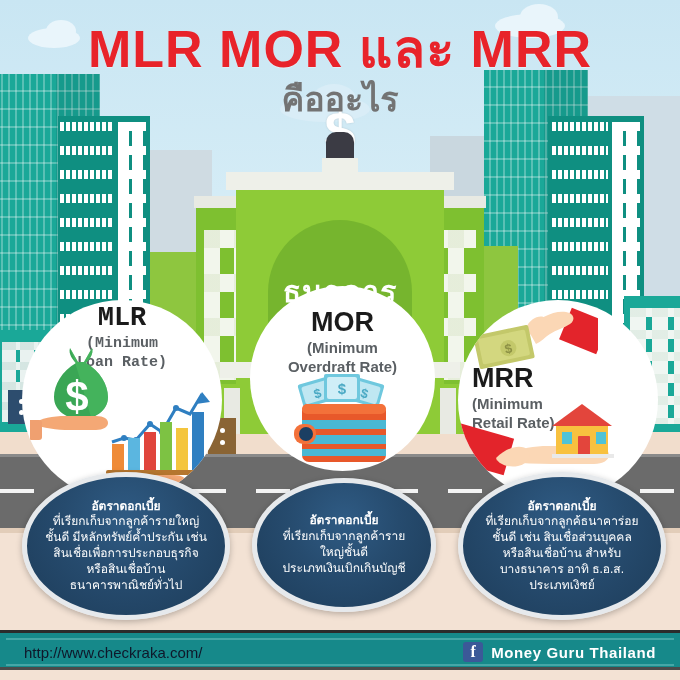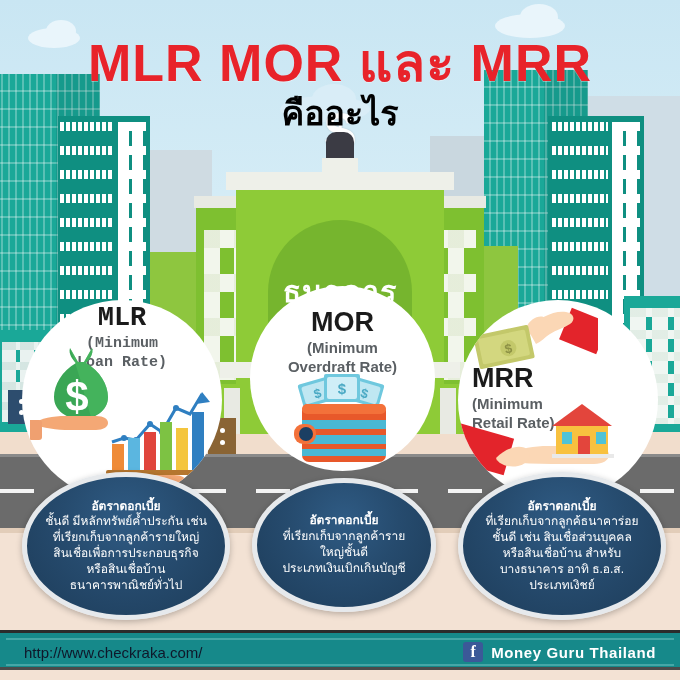--- a/index.html
+++ b/index.html
@@ -51,30 +51,30 @@
     position: absolute; left: 0; top: 528px; width: 680px; height: 92px;
     background: #f3e2d4;
   }
   .curb {
     position: absolute; left: 0; top: 528px; width: 680px; height: 5px;
     background: #e2cdb9;
   }
 
   
   .title-wrap {
-    position: absolute; left: 0; top: 36px; width: 680px; text-align: center;
+    position: absolute; left: 0; top: 22px; width: 680px; text-align: center;
     z-index: 40;
   }
   .title-main {
     font-size: 52px; font-weight: bold; color: #e8232a;
     letter-spacing: 1px; line-height: 1.05;
     text-shadow: 0 1px 0 rgba(255,255,255,.35);
   }
   .title-sub {
-    font-size: 34px; font-weight: bold; color: #000000;
+    font-size: 34px; font-weight: bold; color: #737373;
     margin-top: 4px; line-height: 1.1;
   }
 
   
   .bank { position: absolute; left: 196px; top: 172px; width: 288px; height: 262px; z-index: 6; }
   .bank-wing {
     position: absolute; top: 32px; width: 74px; height: 230px; background: #7ec030;
   }
   .bank-wing.l { left: 0; }
   .bank-wing.r { right: 0; }
@@ -413,22 +413,22 @@
         <rect x="110" y="32" width="10" height="12" fill="#4fc3d6"></rect>
         <rect x="144" y="32" width="10" height="12" fill="#4fc3d6"></rect>
         <rect x="100" y="54" width="62" height="4" fill="#e9e9e9"></rect>
       </g>
     </svg>
   </div>
 
   <div class="ellipse" style="left:22px; top:472px; width:208px; height:148px;">
     <div class="ellipse-text" style="font-size:12px;">
       <div class="lead">อัตราดอกเบี้ย</div>
+      <div>ที่เรียกเก็บจากลูกค้ารายใหญ่</div>
       <div>ชั้นดี มีหลักทรัพย์ค้ำประกัน เช่น</div>
-      <div>ที่เรียกเก็บจากลูกค้ารายใหญ่</div>
       <div>สินเชื่อเพื่อการประกอบธุรกิจ</div>
       <div>หรือสินเชื่อบ้าน</div>
       <div>ธนาคารพาณิชย์ทั่วไป</div>
     </div>
   </div>
 
   <div class="ellipse" style="left:252px; top:478px; width:184px; height:134px;">
     <div class="ellipse-text" style="font-size:12px;">
       <div class="lead">อัตราดอกเบี้ย</div>
       <div>ที่เรียกเก็บจากลูกค้ารายใหญ่ชั้นดี</div>

